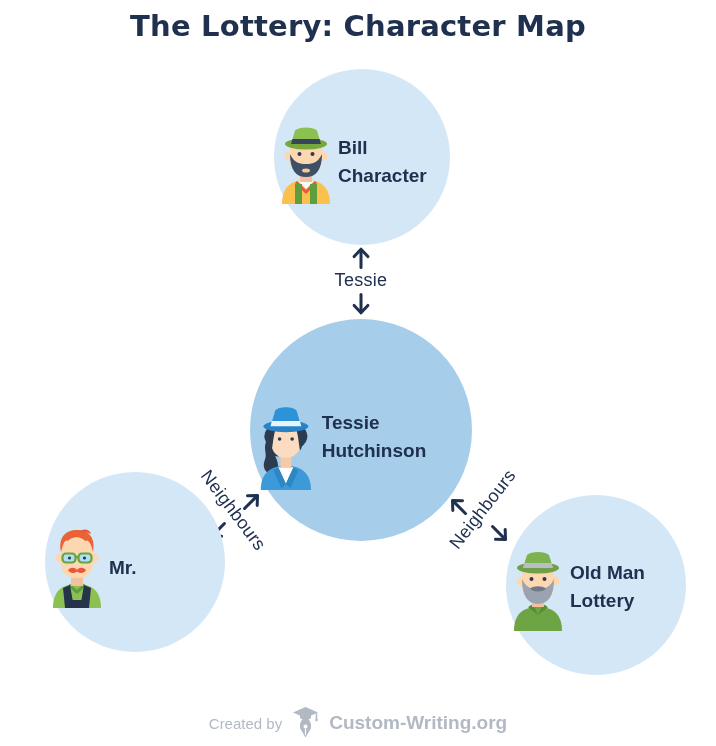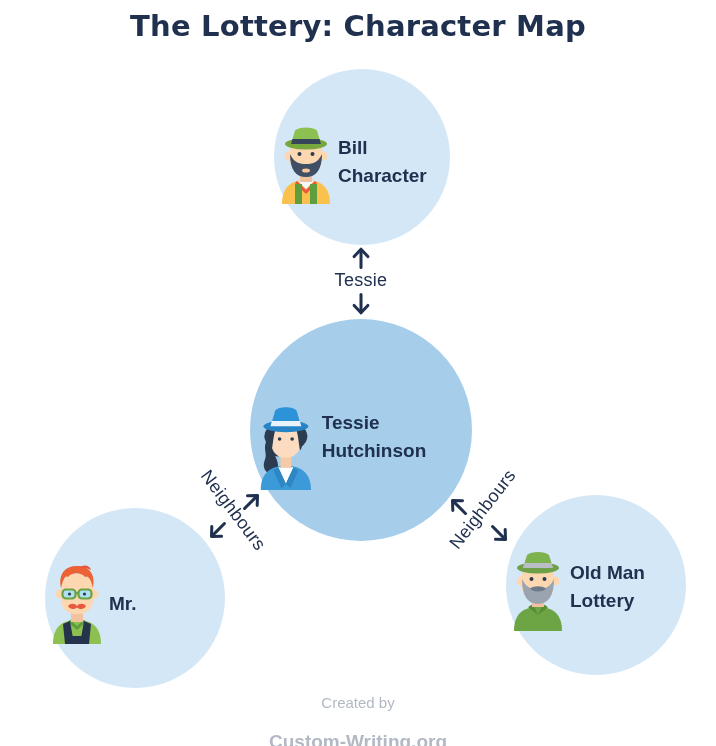--- a/index.html
+++ b/index.html
@@ -33,21 +33,21 @@
     position:absolute;color:var(--navy);font-size:18px;text-align:center;
     letter-spacing:.3px;white-space:nowrap;
   }
   .arrow{position:absolute;width:22px;height:24px;overflow:visible;}
   .arrow path{
     stroke:var(--navy);stroke-width:3.3;fill:none;
     stroke-linecap:round;stroke-linejoin:round;
   }
   .footer{
     position:absolute;left:0;top:702px;width:100%;height:42px;
-    display:flex;justify-content:center;align-items:center;gap:10px;flex-direction:column;
+    display:flex;justify-content:center;align-items:center;gap:10px;
   }
   .created-by{color:var(--gray);font-size:15px;}
   .brand{color:var(--gray);font-size:19px;font-weight:700;}
   .avatar{display:block;}
 </style>
 </head>
 <body>
 
 <div class="canvas">
 
@@ -122,21 +122,21 @@
   <div class="rel-label" style="left:428px;top:499px;width:110px;transform:rotate(-52deg);">Neighbours</div>
   <svg class="arrow" style="left:447px;top:494px;transform:rotate(-45deg)" viewBox="0 0 24 26">
     <path d="M12 24.5 L12 5.5"></path>
       <path d="M4.5 12.5 L12 4.5 L19.5 12.5"></path>
   </svg>
   <svg class="arrow" style="left:489px;top:522px;transform:rotate(135deg)" viewBox="0 0 24 26">
     <path d="M12 24.5 L12 5.5"></path>
       <path d="M4.5 12.5 L12 4.5 L19.5 12.5"></path>
   </svg>
 
-  <div class="circle outer" style="left:45px;top:508px;width:180px;height:180px;">
+  <div class="circle outer" style="left:45px;top:472px;width:180px;height:180px;">
     <svg class="avatar" style="margin-top:12px" width="64" height="80" viewBox="0 0 64 80">
       <path d="M8 80 C8 62 18 56 32 56 C46 56 56 62 56 80 Z" fill="#8CC152"></path>
       <path d="M24 57 L32 64 L40 57" stroke="#5E9E3E" stroke-width="3" fill="none" stroke-linejoin="round"></path>
       <path d="M18 60 L25 57 L29 80 L20 80 Z" fill="#26334D"></path>
       <path d="M46 60 L39 57 L35 80 L44 80 Z" fill="#26334D"></path>
       <path d="M25 72 L39 72 L41 80 L23 80 Z" fill="#26334D"></path>
       <rect x="26" y="44" width="12" height="14" fill="#F2C29E"></rect>
       <circle cx="15" cy="30" r="4.5" fill="#FCD7B0"></circle>
         <circle cx="49" cy="30" r="4.5" fill="#FCD7B0"></circle>
       <rect x="16" y="10" width="32" height="40" rx="14" fill="#FCD7B0"></rect>

